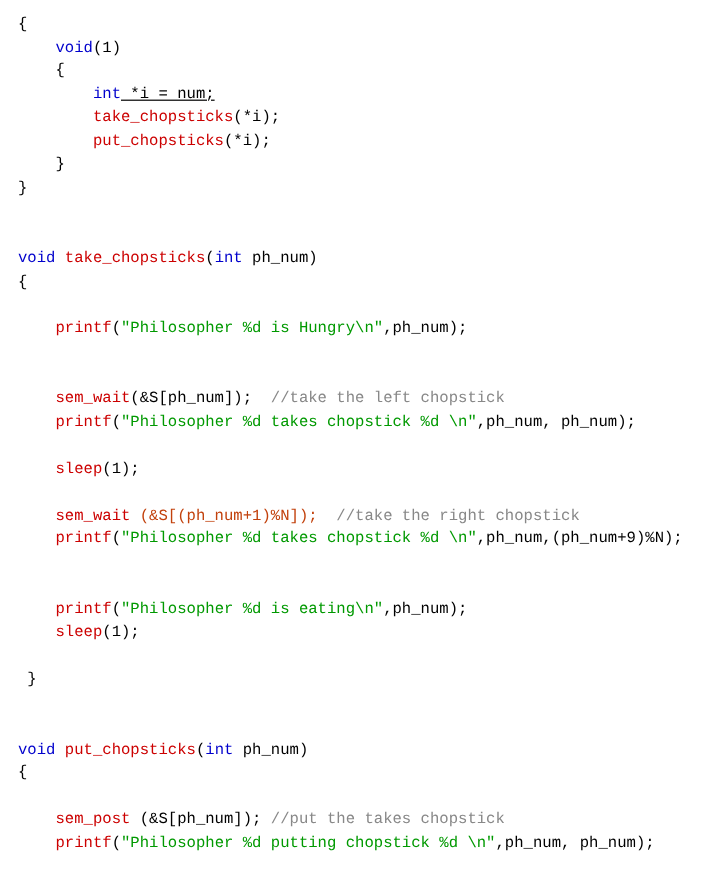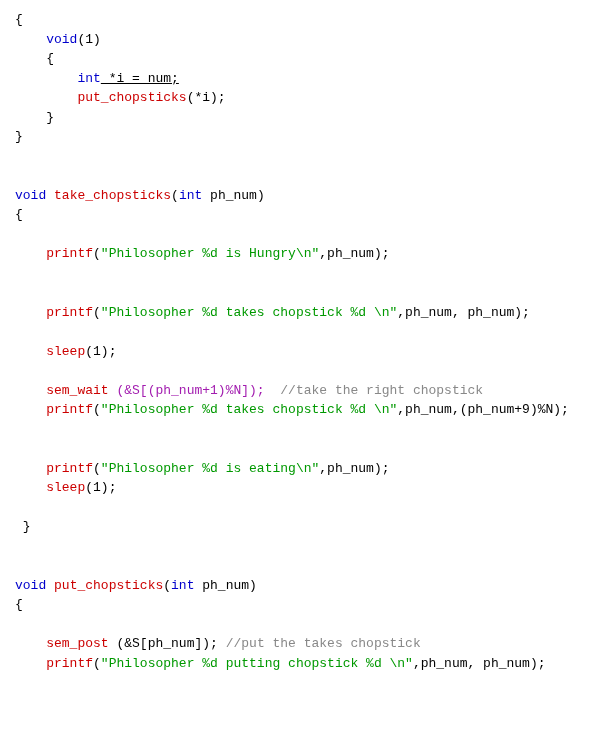--- a/index.html
+++ b/index.html
@@ -26,36 +26,38 @@
       min-height: 1.5em;
     }
   </style>
 </head>
 <body>
 
 <div class="code-block" id="code-container"><span class="line"><span style="color: rgb(0, 0, 0);">{</span>
 </span><span class="line"><span style="color: rgb(0, 0, 0);">    </span><span style="color: rgb(0, 0, 204);">void</span><span style="color: rgb(0, 0, 0);">(1)</span>
 </span><span class="line"><span style="color: rgb(0, 0, 0);">    {</span>
 </span><span class="line"><span style="color: rgb(0, 0, 0);">        </span><span style="color: rgb(0, 0, 204);">int</span><span style="color: rgb(0, 0, 0); text-decoration: underline;"> *i = num;</span>
+</span><span class="line"><span style="color: rgb(0, 0, 0);">        </span><span style="color: rgb(204, 0, 0);">take_chopsticks</span><span style="color: rgb(0, 0, 0);">(*i);</span>
 </span><span class="line"><span style="color: rgb(0, 0, 0);">        </span><span style="color: rgb(204, 0, 0);">put_chopsticks</span><span style="color: rgb(0, 0, 0);">(*i);</span>
 </span><span class="line"><span style="color: rgb(0, 0, 0);">    }</span>
 </span><span class="line"><span style="color: rgb(0, 0, 0);">}</span>
 </span><span class="line">
 </span><span class="line">
 </span><span class="line"><span style="color: rgb(0, 0, 204);">void</span><span style="color: rgb(0, 0, 0);"> </span><span style="color: rgb(204, 0, 0);">take_chopsticks</span><span style="color: rgb(0, 0, 0);">(</span><span style="color: rgb(0, 0, 204);">int</span><span style="color: rgb(0, 0, 0);"> ph_num)</span>
 </span><span class="line"><span style="color: rgb(0, 0, 0);">{</span>
 </span><span class="line">
 </span><span class="line"><span style="color: rgb(0, 0, 0);">    </span><span style="color: rgb(204, 0, 0);">printf</span><span style="color: rgb(0, 0, 0);">(</span><span style="color: rgb(0, 153, 0);">"Philosopher %d is Hungry\n"</span><span style="color: rgb(0, 0, 0);">,ph_num);</span>
 </span><span class="line">
 </span><span class="line">
+</span><span class="line"><span style="color: rgb(0, 0, 0);">    </span><span style="color: rgb(204, 0, 0);">sem_wait</span><span style="color: rgb(0, 0, 0);">(&amp;S[ph_num]);  </span><span style="color: rgb(136, 136, 136);">//take the left chopstick</span>
 </span><span class="line"><span style="color: rgb(0, 0, 0);">    </span><span style="color: rgb(204, 0, 0);">printf</span><span style="color: rgb(0, 0, 0);">(</span><span style="color: rgb(0, 153, 0);">"Philosopher %d takes chopstick %d \n"</span><span style="color: rgb(0, 0, 0);">,ph_num, ph_num);</span>
 </span><span class="line">
 </span><span class="line"><span style="color: rgb(0, 0, 0);">    </span><span style="color: rgb(204, 0, 0);">sleep</span><span style="color: rgb(0, 0, 0);">(1);</span>
 </span><span class="line">
-</span><span class="line"><span style="color: rgb(0, 0, 0);">    </span><span style="color: rgb(204, 0, 0);">sem_wait</span><span style="color: #a21caf;"> (&amp;S[(ph_num+1)%N]);  </span><span style="color: rgb(136, 136, 136);">//take the right chopstick</span>
+</span><span class="line"><span style="color: rgb(0, 0, 0);">    </span><span style="color: rgb(204, 0, 0);">sem_wait</span><span style="color: #c2410c;"> (&amp;S[(ph_num+1)%N]);  </span><span style="color: rgb(136, 136, 136);">//take the right chopstick</span>
 </span><span class="line"><span style="color: rgb(0, 0, 0);">    </span><span style="color: rgb(204, 0, 0);">printf</span><span style="color: rgb(0, 0, 0);">(</span><span style="color: rgb(0, 153, 0);">"Philosopher %d takes chopstick %d \n"</span><span style="color: rgb(0, 0, 0);">,ph_num,(ph_num+9)%N);</span>
 </span><span class="line">
 </span><span class="line">
 </span><span class="line"><span style="color: rgb(0, 0, 0);">    </span><span style="color: rgb(204, 0, 0);">printf</span><span style="color: rgb(0, 0, 0);">(</span><span style="color: rgb(0, 153, 0);">"Philosopher %d is eating\n"</span><span style="color: rgb(0, 0, 0);">,ph_num);</span>
 </span><span class="line"><span style="color: rgb(0, 0, 0);">    </span><span style="color: rgb(204, 0, 0);">sleep</span><span style="color: rgb(0, 0, 0);">(1);</span>
 </span><span class="line">
 </span><span class="line"><span style="color: rgb(0, 0, 0);"> }</span>
 </span><span class="line">
 </span><span class="line">
 </span><span class="line"><span style="color: rgb(0, 0, 204);">void</span><span style="color: rgb(0, 0, 0);"> </span><span style="color: rgb(204, 0, 0);">put_chopsticks</span><span style="color: rgb(0, 0, 0);">(</span><span style="color: rgb(0, 0, 204);">int</span><span style="color: rgb(0, 0, 0);"> ph_num)</span>

